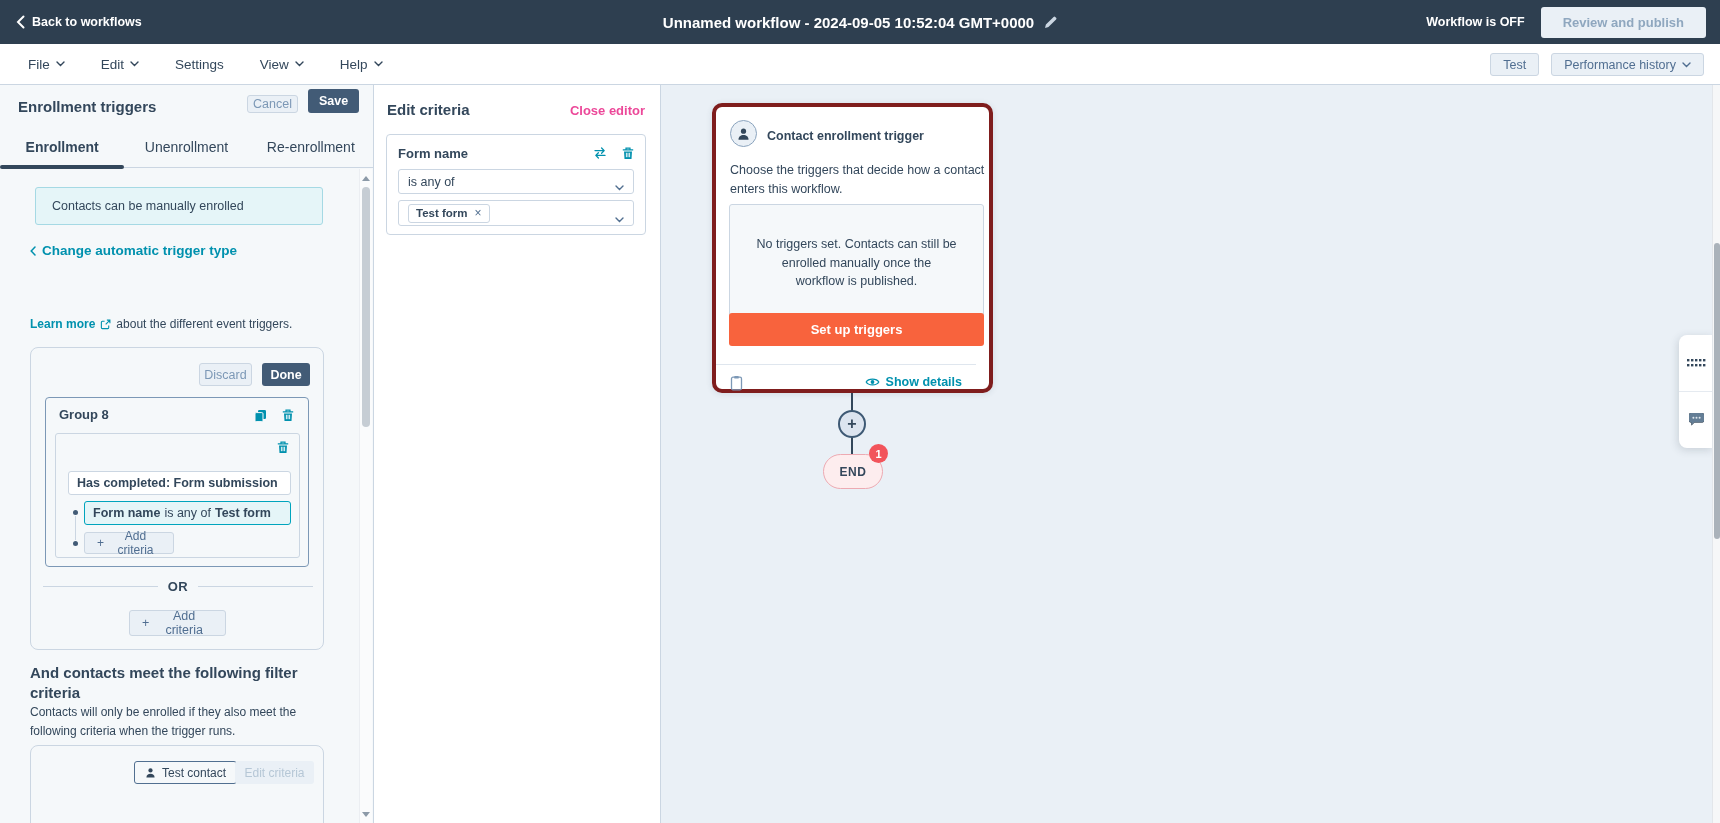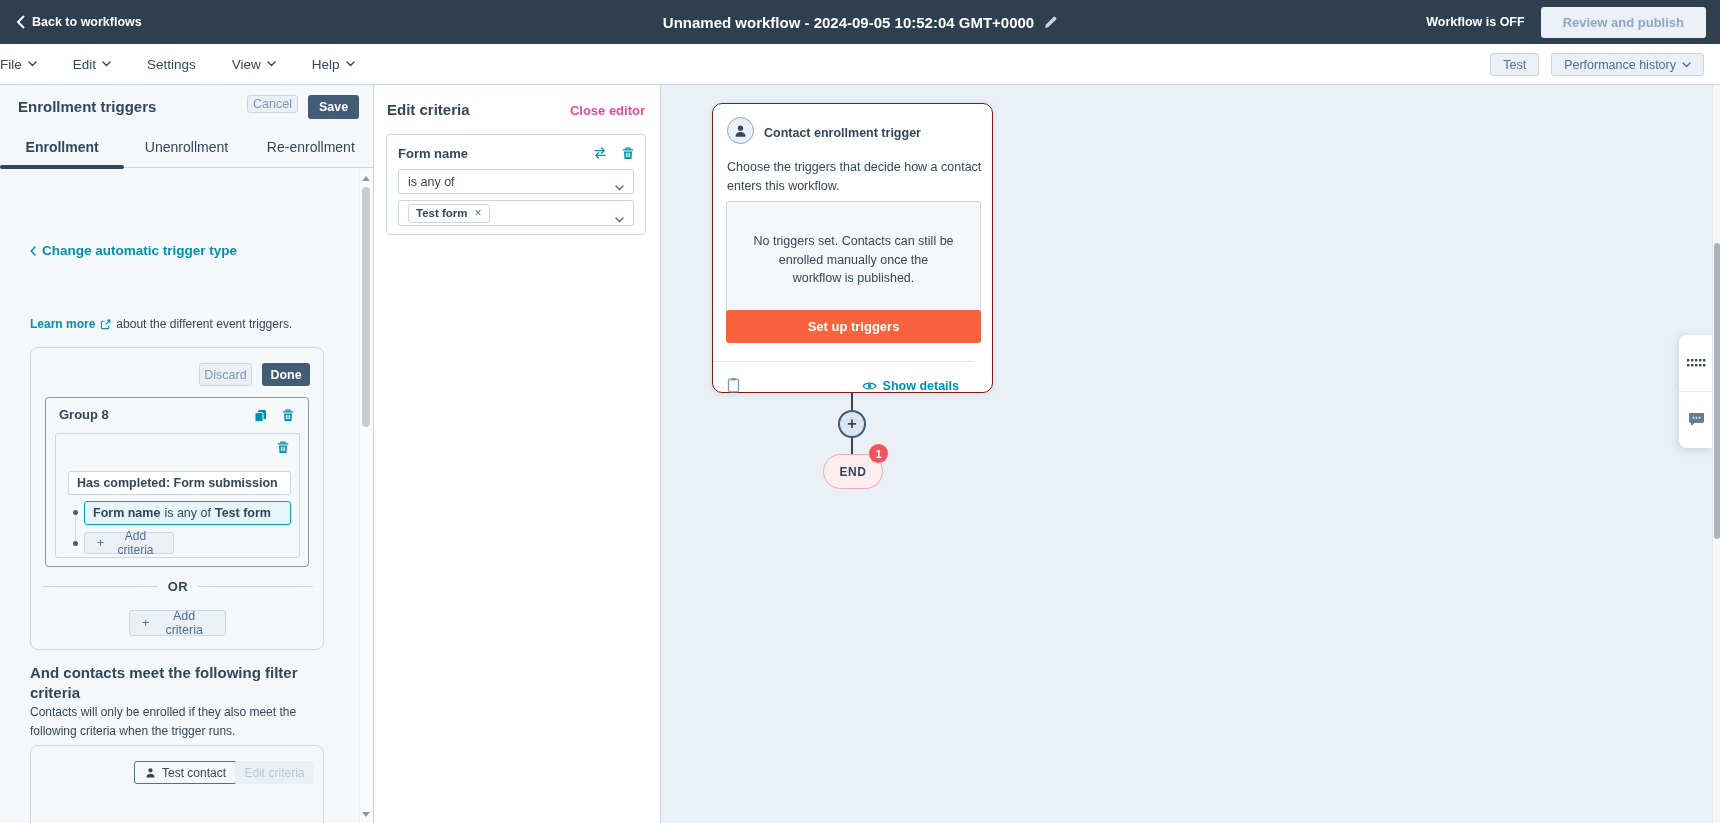--- a/index.html
+++ b/index.html
@@ -11,30 +11,30 @@
   .back { position:absolute; left:16px; top:0; height:44px; display:flex; align-items:center; gap:7px; cursor:pointer; }
   .back span { color:#fff; font-size:12.5px; font-weight:700; }
   .wf-title { position:absolute; left:0; right:0; top:0; height:44px; display:flex; align-items:center; justify-content:center; gap:10px; pointer-events:none; }
   .wf-title span { color:#fff; font-size:15px; font-weight:700; }
   .topbar-right { position:absolute; right:14px; top:0; height:44px; display:flex; align-items:center; gap:16px; }
   .status-label { color:#fff; font-size:12.5px; font-weight:700; }
   .review-btn { background:#eaf0f6; color:#8fa7bf; border:none; border-radius:3px; height:31px; padding:0 22px; font-size:13px; font-weight:700; font-family:inherit; cursor:default; }
 
   
   .menubar { position:absolute; left:0; top:44px; width:1720px; height:41px; background:#fff; border-bottom:1px solid #cbd6e2; display:flex; align-items:center; }
-  .menu-items { display:flex; align-items:center; gap:36px; }
+  .menu-items { display:flex; align-items:center; gap:36px; padding-left:28px; }
   .menu-item { display:flex; align-items:center; gap:6px; font-size:13.5px; color:#33475b; cursor:pointer; }
   .menubar-right { position:absolute; right:16px; top:0; height:41px; display:flex; align-items:center; gap:12px; }
   .btn-secondary { background:#eaf0f6; border:1px solid #cbd6e2; color:#506e91; border-radius:3px; font-size:12.5px; font-family:inherit; height:23px; padding:0 12px; display:inline-flex; align-items:center; justify-content:center; gap:6px; cursor:pointer; }
 
   
   .left-panel { position:absolute; left:0; top:85px; width:374px; height:738px; background:#f5f8fa; border-right:1px solid #cbd6e2; }
   .lp-title { position:absolute; left:18px; top:13px; font-size:15px; font-weight:700; }
   .lp-cancel { position:absolute; left:247px; top:10px; width:51px; height:18px; color:#7c98b6; }
-  .lp-save { position:absolute; left:308px; top:10px; width:51px; height:24px; background:#425b76; color:#fff; border:none; border-radius:3px; font-size:12.5px; font-weight:700; font-family:inherit; cursor:pointer; }
+  .lp-save { position:absolute; left:308px; top:4px; width:51px; height:24px; background:#425b76; color:#fff; border:none; border-radius:3px; font-size:12.5px; font-weight:700; font-family:inherit; cursor:pointer; }
   .lp-tabs { position:absolute; left:0; top:41px; width:373px; height:42px; display:flex; border-bottom:1px solid #cbd6e2; }
   .lp-tab { flex:1; display:flex; align-items:center; justify-content:center; font-size:14px; color:#33475b; position:relative; cursor:pointer; }
   .lp-tab.active { font-weight:700; }
   .lp-tab.active::after { content:""; position:absolute; left:0; right:0; bottom:-2px; height:4px; background:#33475b; border-radius:2px; }
   .info-box { position:absolute; left:35px; top:102px; width:288px; height:38px; background:#e5f5f8; border:1px solid #a5d9e4; border-radius:3px; display:flex; align-items:center; padding-left:16px; font-size:12.5px; }
   .change-link { position:absolute; left:30px; top:158px; font-size:13.5px; font-weight:700; color:#0091ae; display:flex; align-items:center; gap:6px; cursor:pointer; }
   .lp-heading { position:absolute; left:30px; top:186px; width:294px; font-size:15px; font-weight:700; line-height:1.38; }
   .lp-heading .opt { font-size:12px; font-weight:400; color:#7c98b6; }
   .learn-row { position:absolute; left:30px; top:232px; font-size:12px; display:flex; align-items:center; gap:5px; }
   .learn-row a { color:#0091ae; font-weight:700; text-decoration:none; cursor:pointer; }
@@ -81,27 +81,27 @@
   .ep-icons { display:flex; align-items:center; gap:15px; }
   .ep-icons span { cursor:pointer; display:flex; }
   .ep-select { margin-top:8px; height:25px; border:1px solid #cbd6e2; border-radius:3px; background:#fff; display:flex; align-items:center; padding:0 9px; font-size:12.5px; color:#33475b; cursor:pointer; position:relative; }
   .ep-select .chev { position:absolute; right:9px; top:10px; }
   .ep-select.multi { margin-top:6px; height:26px; }
   .ep-tag { display:inline-flex; align-items:center; gap:7px; height:19px; border:1px solid #cbd6e2; border-radius:3px; background:#fff; padding:0 7px; font-size:11.5px; font-weight:700; }
   .ep-tag .x { font-weight:400; color:#516f90; font-size:12px; cursor:pointer; }
 
   
   .canvas { position:absolute; left:661px; top:85px; width:1051px; height:738px; background:#eaf0f6; }
-  .trigger-card { position:absolute; left:51px; top:18px; width:281px; height:290px; background:#fff; border:1px solid #7f1d1d; border-radius:10px; box-shadow:0 1px 6px rgba(45,62,80,.12); }
+  .trigger-card { position:absolute; left:51px; top:18px; width:281px; height:290px; background:#fff; border:4px solid #7f1d1d; border-radius:10px; box-shadow:0 1px 6px rgba(45,62,80,.12); }
   .tc-avatar { position:absolute; left:14px; top:13px; width:27px; height:27px; border:1px solid #8ba4be; border-radius:50%; background:#eaf0f6; display:flex; align-items:center; justify-content:center; }
   .tc-title { position:absolute; left:51px; top:22px; font-size:12.5px; font-weight:700; }
   .tc-desc { position:absolute; left:14px; top:54px; width:256px; font-size:12.5px; line-height:1.55; }
   .tc-empty { position:absolute; left:13px; top:97px; width:255px; height:118px; background:#f5f8fa; border:1px solid #cbd6e2; border-radius:3px; display:flex; align-items:center; justify-content:center; padding:0 26px; text-align:center; font-size:12.5px; line-height:1.5; }
   .tc-cta { position:absolute; left:13px; top:206px; width:255px; height:33px; background:#f8633d; color:#fff; border:none; border-radius:3px; font-size:13px; font-weight:700; font-family:inherit; cursor:pointer; }
-  .tc-footer { position:absolute; left:0; top:257px; width:260px; height:32px; border-top:1px solid #dfe6ee; display:flex; align-items:flex-end; justify-content:space-between; padding:0 14px; }
+  .tc-footer { position:absolute; left:0; top:257px; width:260px; height:32px; border-top:1px solid #dfe6ee; display:flex; align-items:flex-start; justify-content:space-between; padding:10px 14px; }
   .show-details { display:flex; align-items:center; gap:6px; color:#0091ae; font-size:12.5px; font-weight:700; cursor:pointer; }
   .connector { position:absolute; left:190px; top:308px; width:2px; height:62px; background:#33475b; }
   .plus-circle { position:absolute; left:177px; top:325px; width:28px; height:28px; border-radius:50%; background:#dce4ef; border:2px solid #3e5974; color:#33475b; font-size:16px; font-weight:700; display:flex; align-items:center; justify-content:center; cursor:pointer; }
   .end-pill { position:absolute; left:162px; top:369px; width:60px; height:35px; background:#fdedee; border:1.5px solid #edaab2; border-radius:18px; display:flex; align-items:center; justify-content:center; font-size:12px; font-weight:700; letter-spacing:.5px; color:#33475b; }
   .end-badge { position:absolute; left:208px; top:359px; width:19px; height:19px; border-radius:50%; background:#f2545b; color:#fff; font-size:11px; font-weight:700; display:flex; align-items:center; justify-content:center; }
 
   
   .float-panel { position:absolute; left:1679px; top:335px; width:34px; height:113px; background:#fff; border-radius:8px 0 0 8px; box-shadow:-1px 2px 8px rgba(45,62,80,.18); }
   .fp-cell { height:56px; display:flex; align-items:center; justify-content:center; cursor:pointer; }
   .fp-cell + .fp-cell { border-top:1px solid #e5eaf0; }
@@ -177,20 +177,23 @@
     <div class="lp-title">Enrollment triggers</div>
     <button class="btn-secondary lp-cancel">Cancel</button>
     <button class="lp-save">Save</button>
 
     <div class="lp-tabs">
       <div class="lp-tab active">Enrollment</div>
       <div class="lp-tab">Unenrollment</div>
       <div class="lp-tab">Re-enrollment</div>
     </div>
 
+    <div class="info-box">
+      <span>Contacts can be manually enrolled</span>
+    </div>
 
     <div class="change-link">
       <svg width="6" height="10" viewBox="0 0 6 10">
           <path d="M5 1 1.2 5 5 9" stroke="#0091ae" stroke-width="1.5" fill="none" stroke-linecap="round"></path>
         </svg>
       <span>Change automatic trigger type</span>
     </div>
 
 
     <div class="learn-row">

